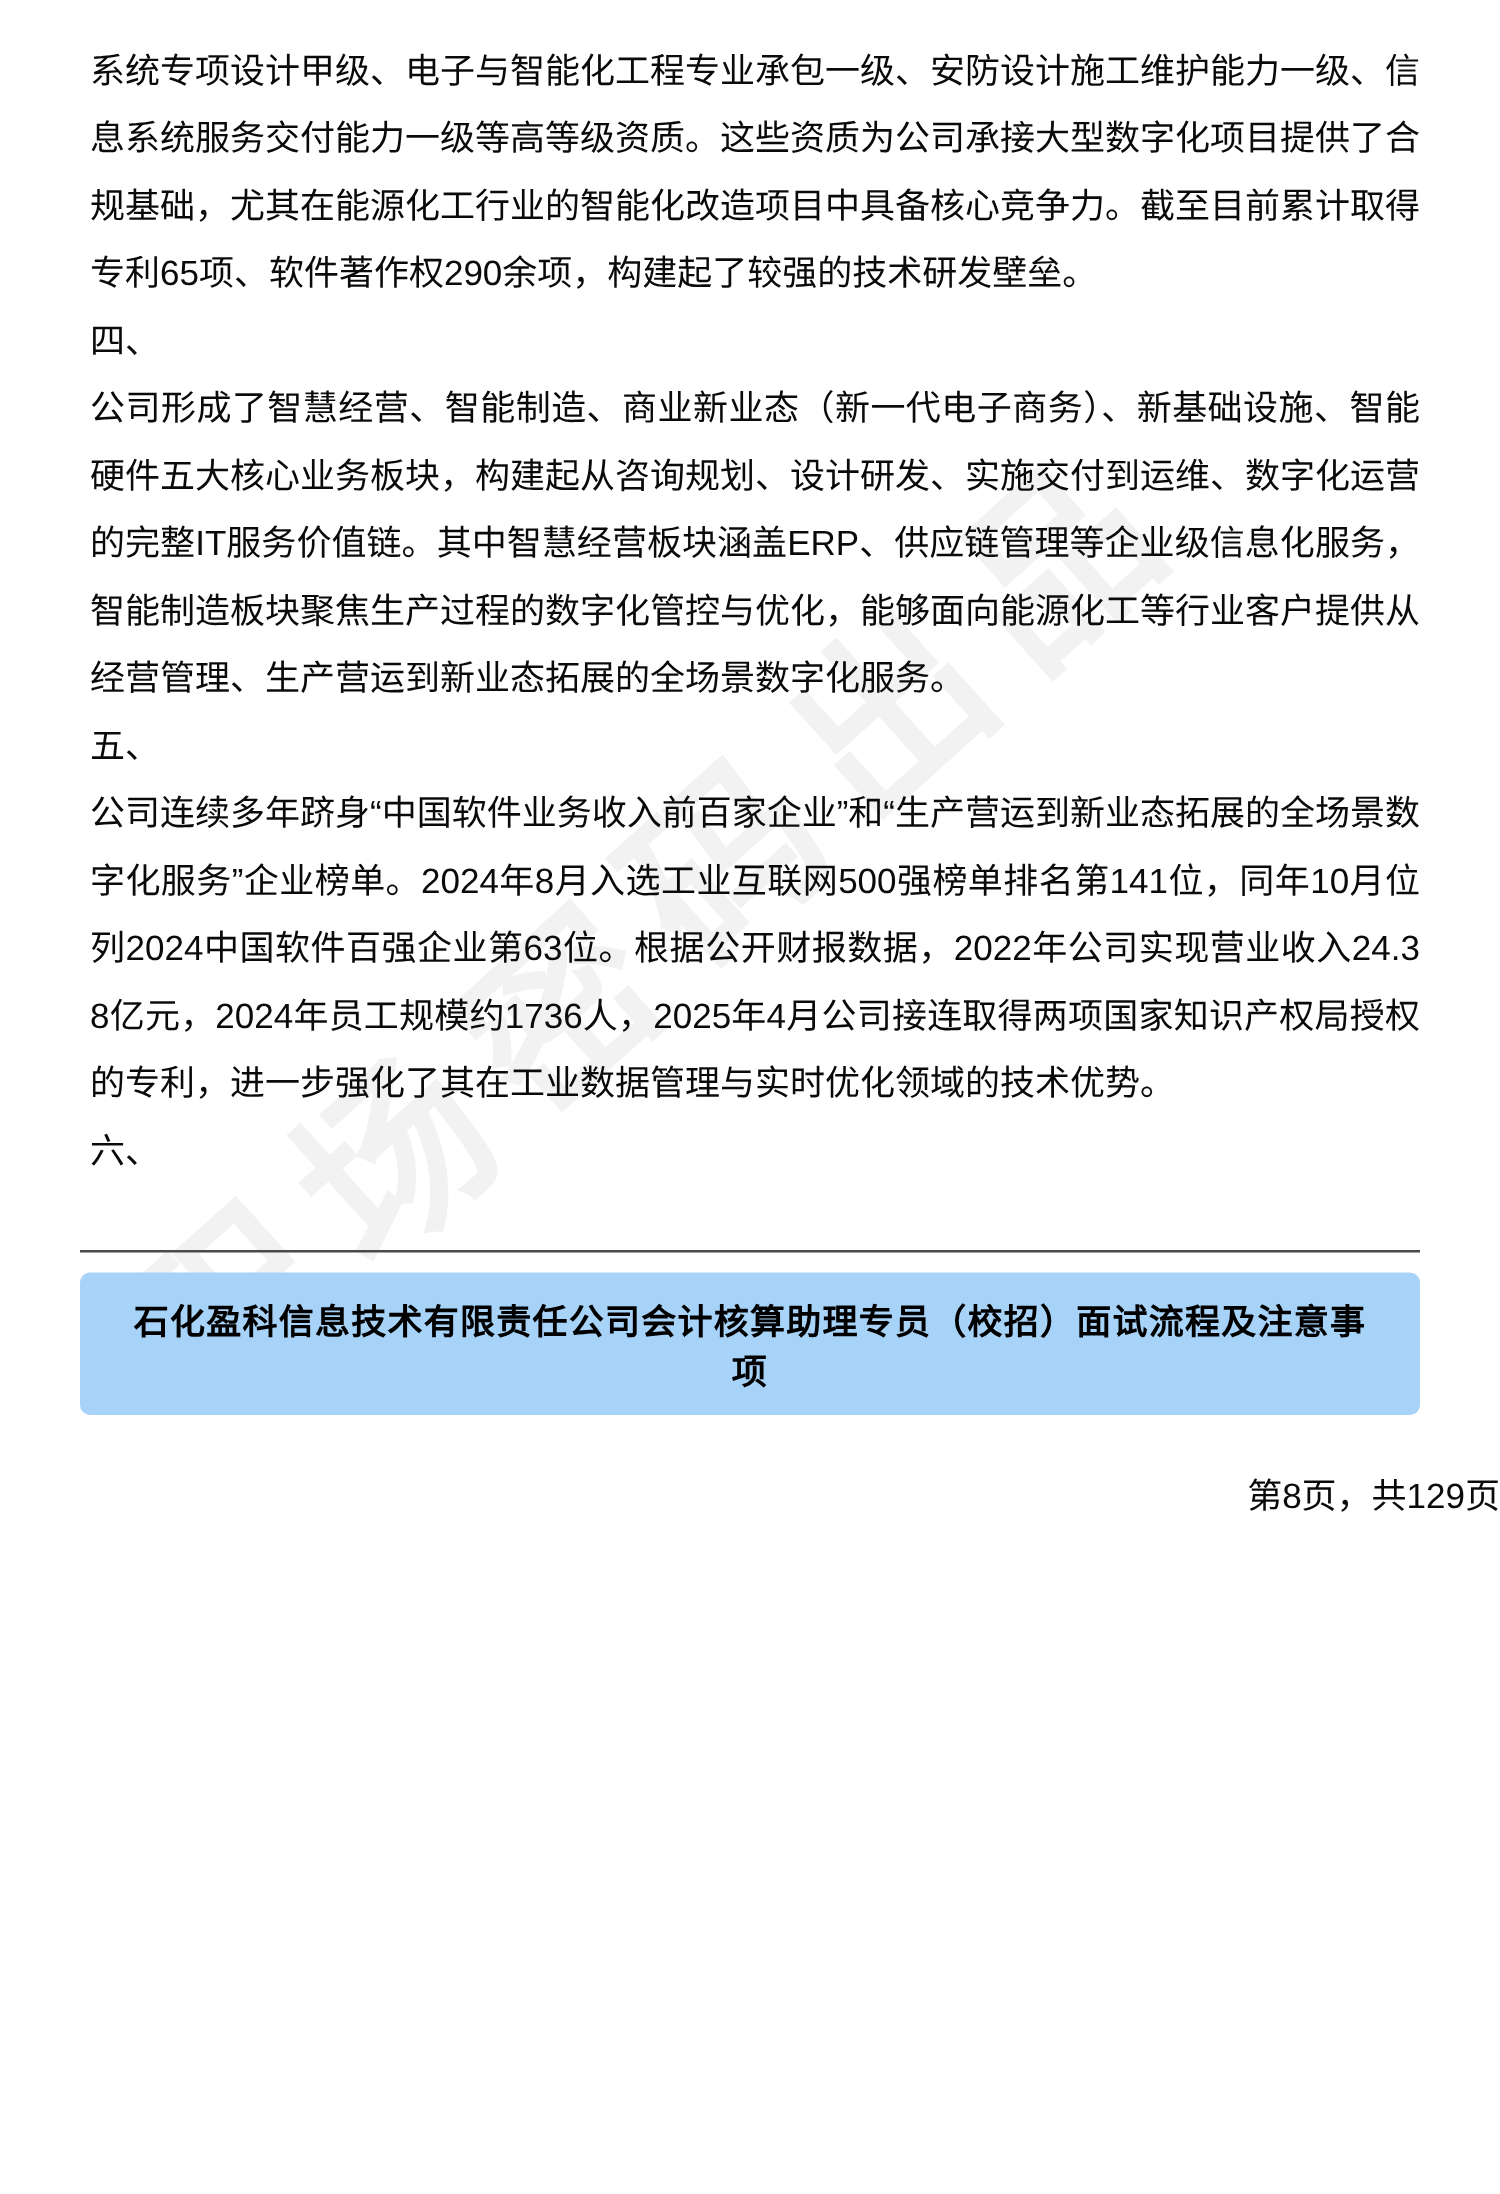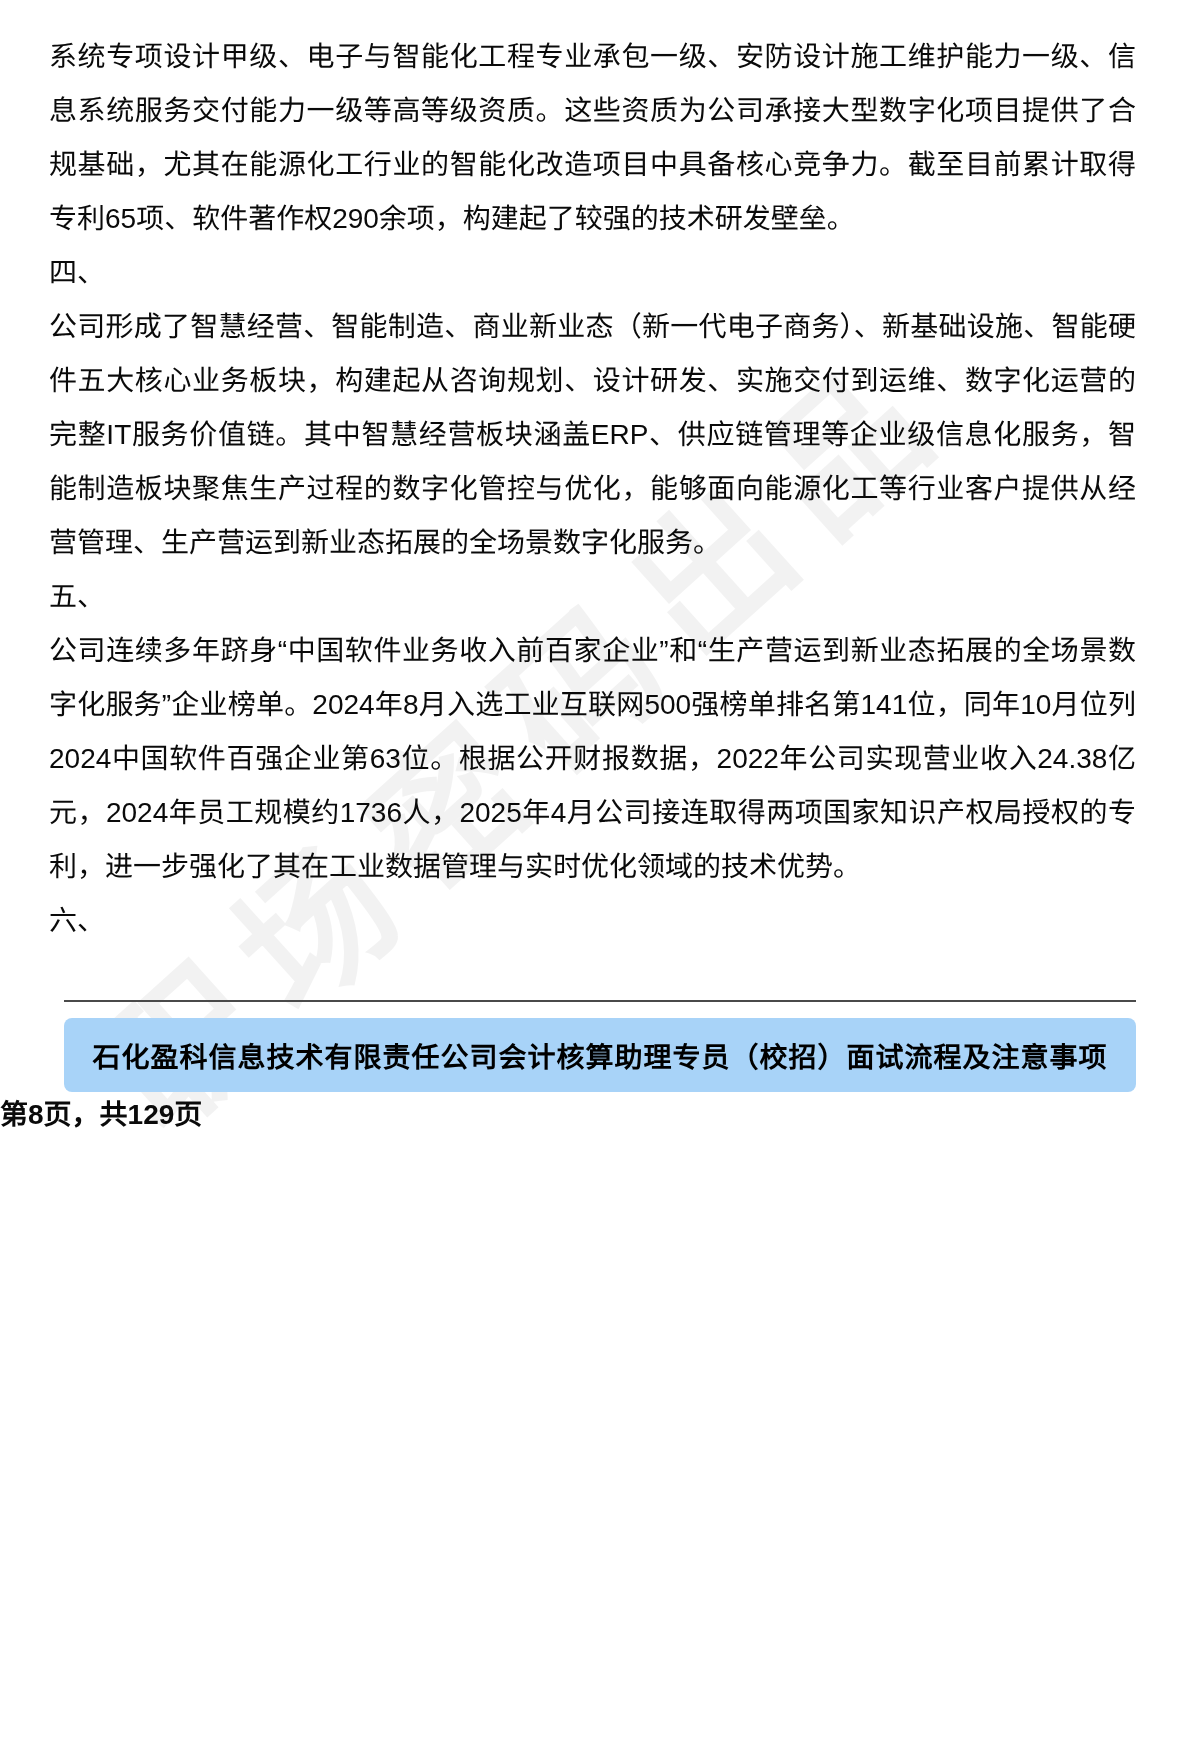--- a/index.html
+++ b/index.html
@@ -26,21 +26,21 @@
     letter-spacing: 28px;
     color: rgba(130, 130, 130, 0.10);
     white-space: nowrap;
     z-index: 0;
     user-select: none;
     pointer-events: none;
   }
   .content {
     position: relative;
     z-index: 1;
-    padding: 30px 64px 0 49px;
+    padding: 30px 64px 0 72px;
   }
   .content p {
     font-size: 28px;
     line-height: 54px;
     color: #0a0a0a;
     text-align: justify;
     text-justify: inter-ideograph;
     word-break: break-all;
   }
   .divider {
@@ -50,36 +50,36 @@
     border: none;
     border-top: 2px solid #4a4a4a;
     height: 0;
   }
   .highlight-bar {
     position: relative;
     z-index: 1;
     margin: 16px 64px 0 64px;
     background: #a8d3f8;
     border-radius: 8px;
-    padding: 17px 16px;
+    padding: 17px 31px;
     text-align: center;
   }
   .highlight-bar span {
     font-size: 28px;
     font-weight: 700;
     color: #000000;
     letter-spacing: 1px;
   }
   .footer {
     position: relative;
     z-index: 1;
-    text-align: left;
+    margin-top: 42px;
+    text-align: right;
     font-size: 28px;
     color: #0a0a0a;
-    font-weight: bold;
   }
 </style>
 </head>
 <body>
 
 <div class="page">
 
   <div class="watermark">职场密码出品</div>
 
   <div class="content">

